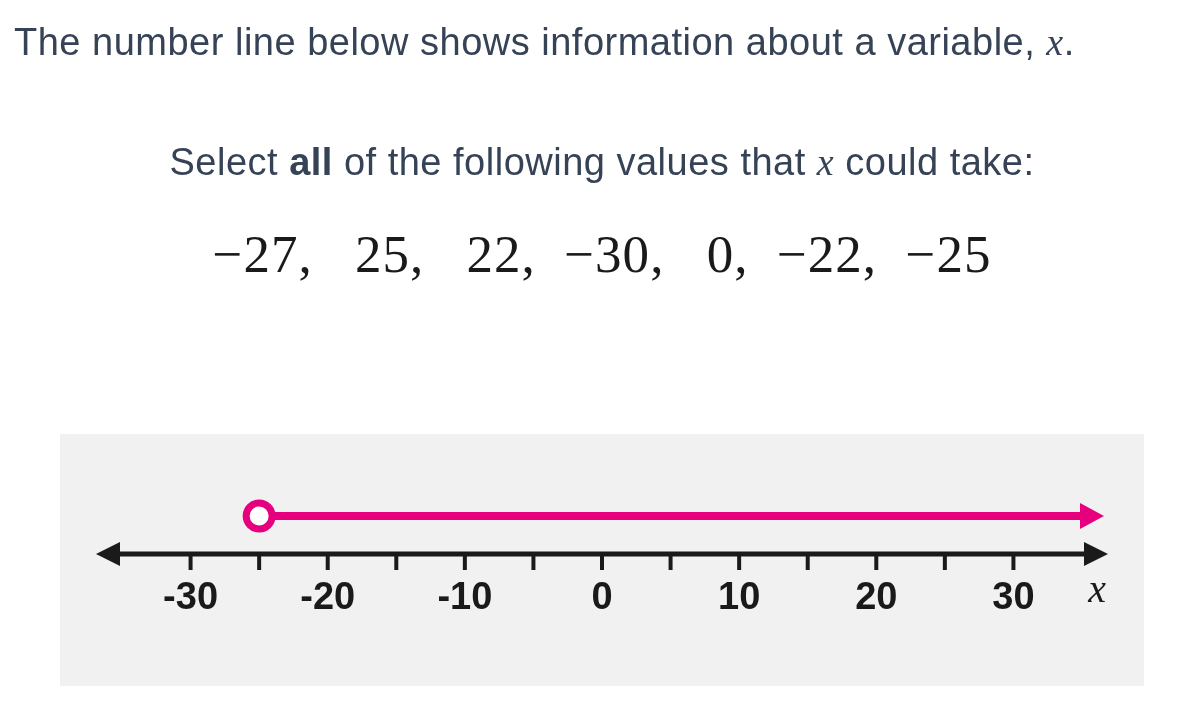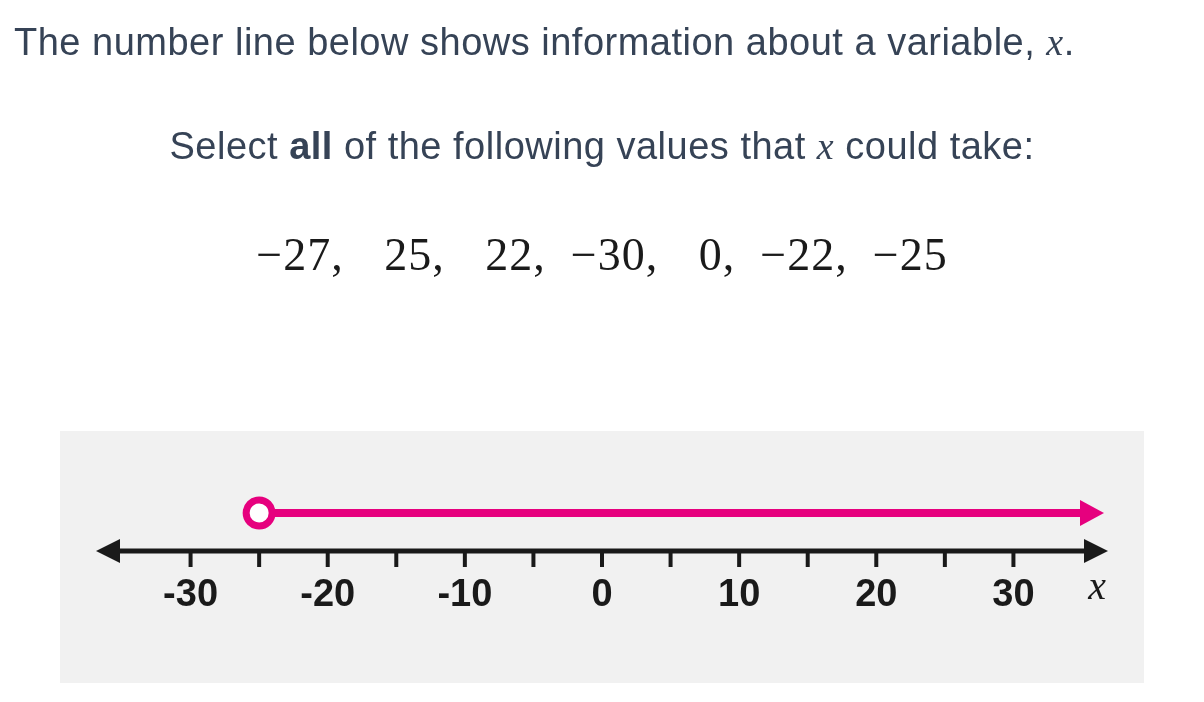--- a/index.html
+++ b/index.html
@@ -19,36 +19,36 @@
     .question-line1 {
       font-size: 38px;
       text-align: left;
       padding-left: 14px;
       letter-spacing: 0.5px;
       color: #364356;
     }
     .question-line2 {
       font-size: 38px;
       text-align: center;
-      margin-top: 60px;
+      margin-top: 76px;
       letter-spacing: 0.5px;
       color: #364356;
     }
     .bold {
       font-weight: bold;
     }
     .math-var {
       font-family: 'Times New Roman', serif;
       font-style: italic;
     }
     .values-row {
       font-family: 'Times New Roman', serif;
-      font-size: 46px;
+      font-size: 53px;
       text-align: center;
-      margin-top: 60px;
+      margin-top: 40px;
       color: #1a1a1a;
       letter-spacing: 1px;
     }
     .values-row .sep {
       display: inline-block;
       width: 28px;
     }
     .numberline-container {
       margin: 150px 60px 0 60px;
       background: #f1f1f1;

